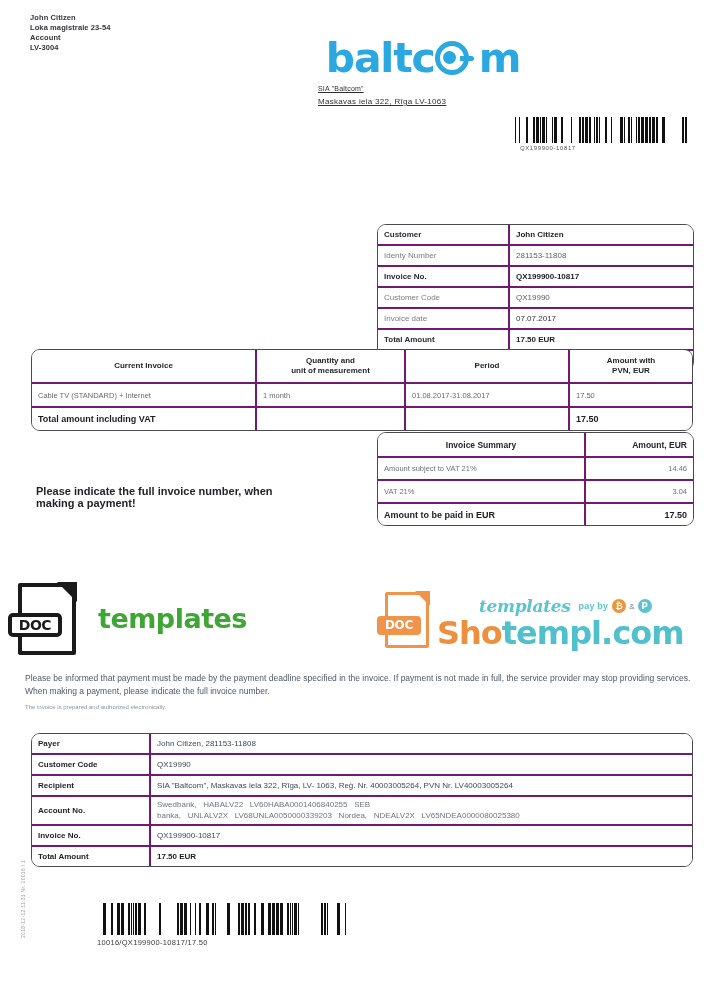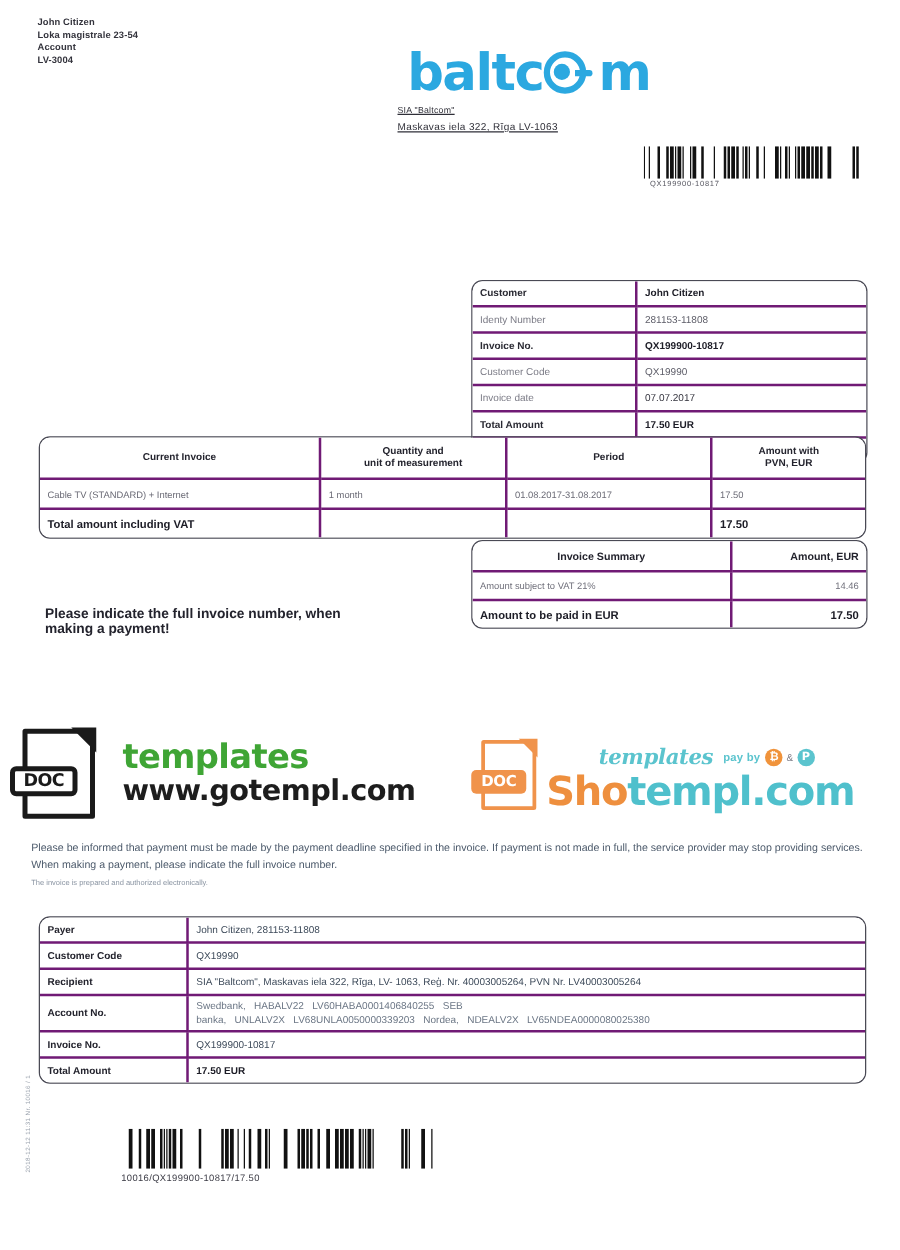--- a/index.html
+++ b/index.html
@@ -442,20 +442,24 @@
         <tr>
           <th>Invoice Summary</th>
           <th class="amt" style="width:95px;text-align:right">Amount, EUR</th>
         </tr>
       </thead>
       <tbody id="summary-tbody">
           <tr class="sum-light">
             <td>Amount subject to VAT 21%</td>
             <td class="amt">14.46</td>
           </tr>
+          <tr class="sum-light">
+            <td>VAT  21%</td>
+            <td class="amt">3.04</td>
+          </tr>
           <tr class="sum-total">
             <td>Amount to be paid in EUR</td>
             <td class="amt">17.50</td>
           </tr>
         </tbody>
     </table>
   </div>
 
   <div class="abs" id="notice-bold">
     <div>Please indicate the full invoice number, when</div>
@@ -463,21 +467,20 @@
   </div>
 
   <div class="abs" id="wm-left">
     <div class="doc-icon-black">
       <div class="sheet"></div>
       <div class="fold"></div>
       <div class="tag">DOC</div>
     </div>
     <div id="wm-left-text">
       <div id="wm-templates-green">templates</div>
-      <div id="wm-gotempl-url">www.gotempl.com</div>
     </div>
   </div>
 
   <div class="abs" id="wm-right">
     <div class="doc-icon-orange">
       <div class="sheet"></div>
       <div class="fold"></div>
       <div class="tag">DOC</div>
     </div>
     <div id="wm-right-text">

